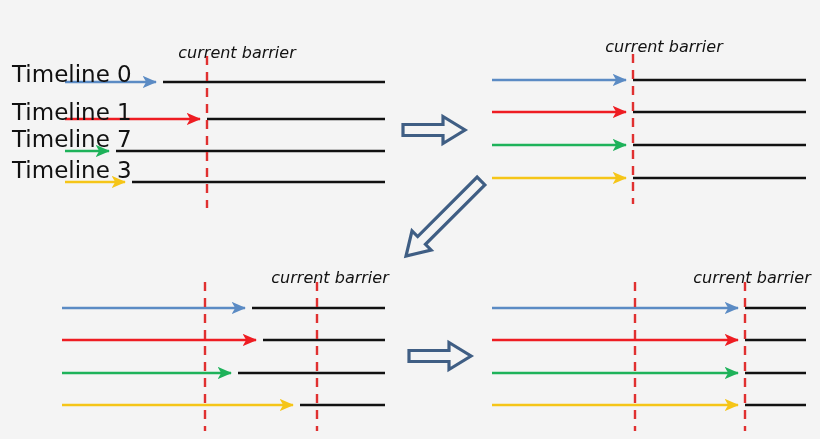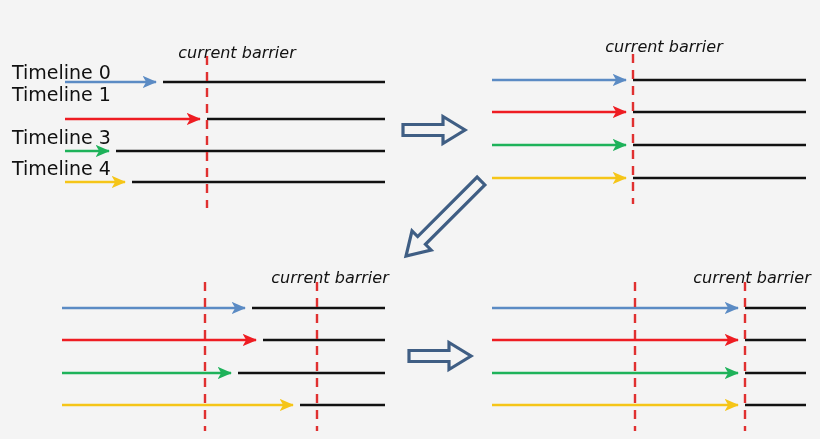--- a/index.html
+++ b/index.html
@@ -22,21 +22,21 @@
     width: 820px;
     height: 439px;
   }
   .lbl {
     position: absolute;
     font-family: "DejaVu Sans", sans-serif;
     color: #111111;
     white-space: nowrap;
   }
   .timeline-name {
-    font-size: 19px;
+    font-size: 23px;
     left: 12px;
   }
   .barrier-cap {
     font-size: 16px;
     transform: translateX(-50%);
     font-style: italic;
   }
 </style>
 </head>
 <body>
@@ -108,21 +108,21 @@
       </g>
       <g transform="translate(481,181) rotate(135)">
         <polygon points="0,-5.5 84.06601717798213,-5.5 84.06601717798213,-13.5 106.06601717798213,0 84.06601717798213,13.5 84.06601717798213,5.5 0,5.5" fill="#f4f4f4" stroke="#3F5E84" stroke-width="3.2" stroke-linejoin="miter"></polygon>
       </g>
       <g transform="translate(409,356) rotate(0)">
         <polygon points="0,-5.5 40,-5.5 40,-13.5 62,0 40,13.5 40,5.5 0,5.5" fill="#f4f4f4" stroke="#3F5E84" stroke-width="3.2" stroke-linejoin="miter"></polygon>
       </g>
     </svg>
   <div id="overlay">
       <div class="lbl timeline-name" style="top: 61px;">Timeline 0</div>
-      <div class="lbl timeline-name" style="top: 83px; text-align: center;">Timeline 1</div>
-      <div class="lbl timeline-name" style="top: 126px;">Timeline 3</div>
-      <div class="lbl timeline-name" style="top: 157px;">Timeline 4</div>
+      <div class="lbl timeline-name" style="top: 99px; text-align: center;">Timeline 1</div>
+      <div class="lbl timeline-name" style="top: 126px;">Timeline 7</div>
+      <div class="lbl timeline-name" style="top: 157px;">Timeline 3</div>
       <div class="lbl barrier-cap" style="left: 237px; top: 43px;">current barrier</div>
       <div class="lbl barrier-cap" style="left: 664px; top: 37px;">current barrier</div>
       <div class="lbl barrier-cap" style="left: 330px; top: 268px;">current barrier</div>
       <div class="lbl barrier-cap" style="left: 752px; top: 268px;">current barrier</div>
     </div>
 </div>
 
 </body></html>

